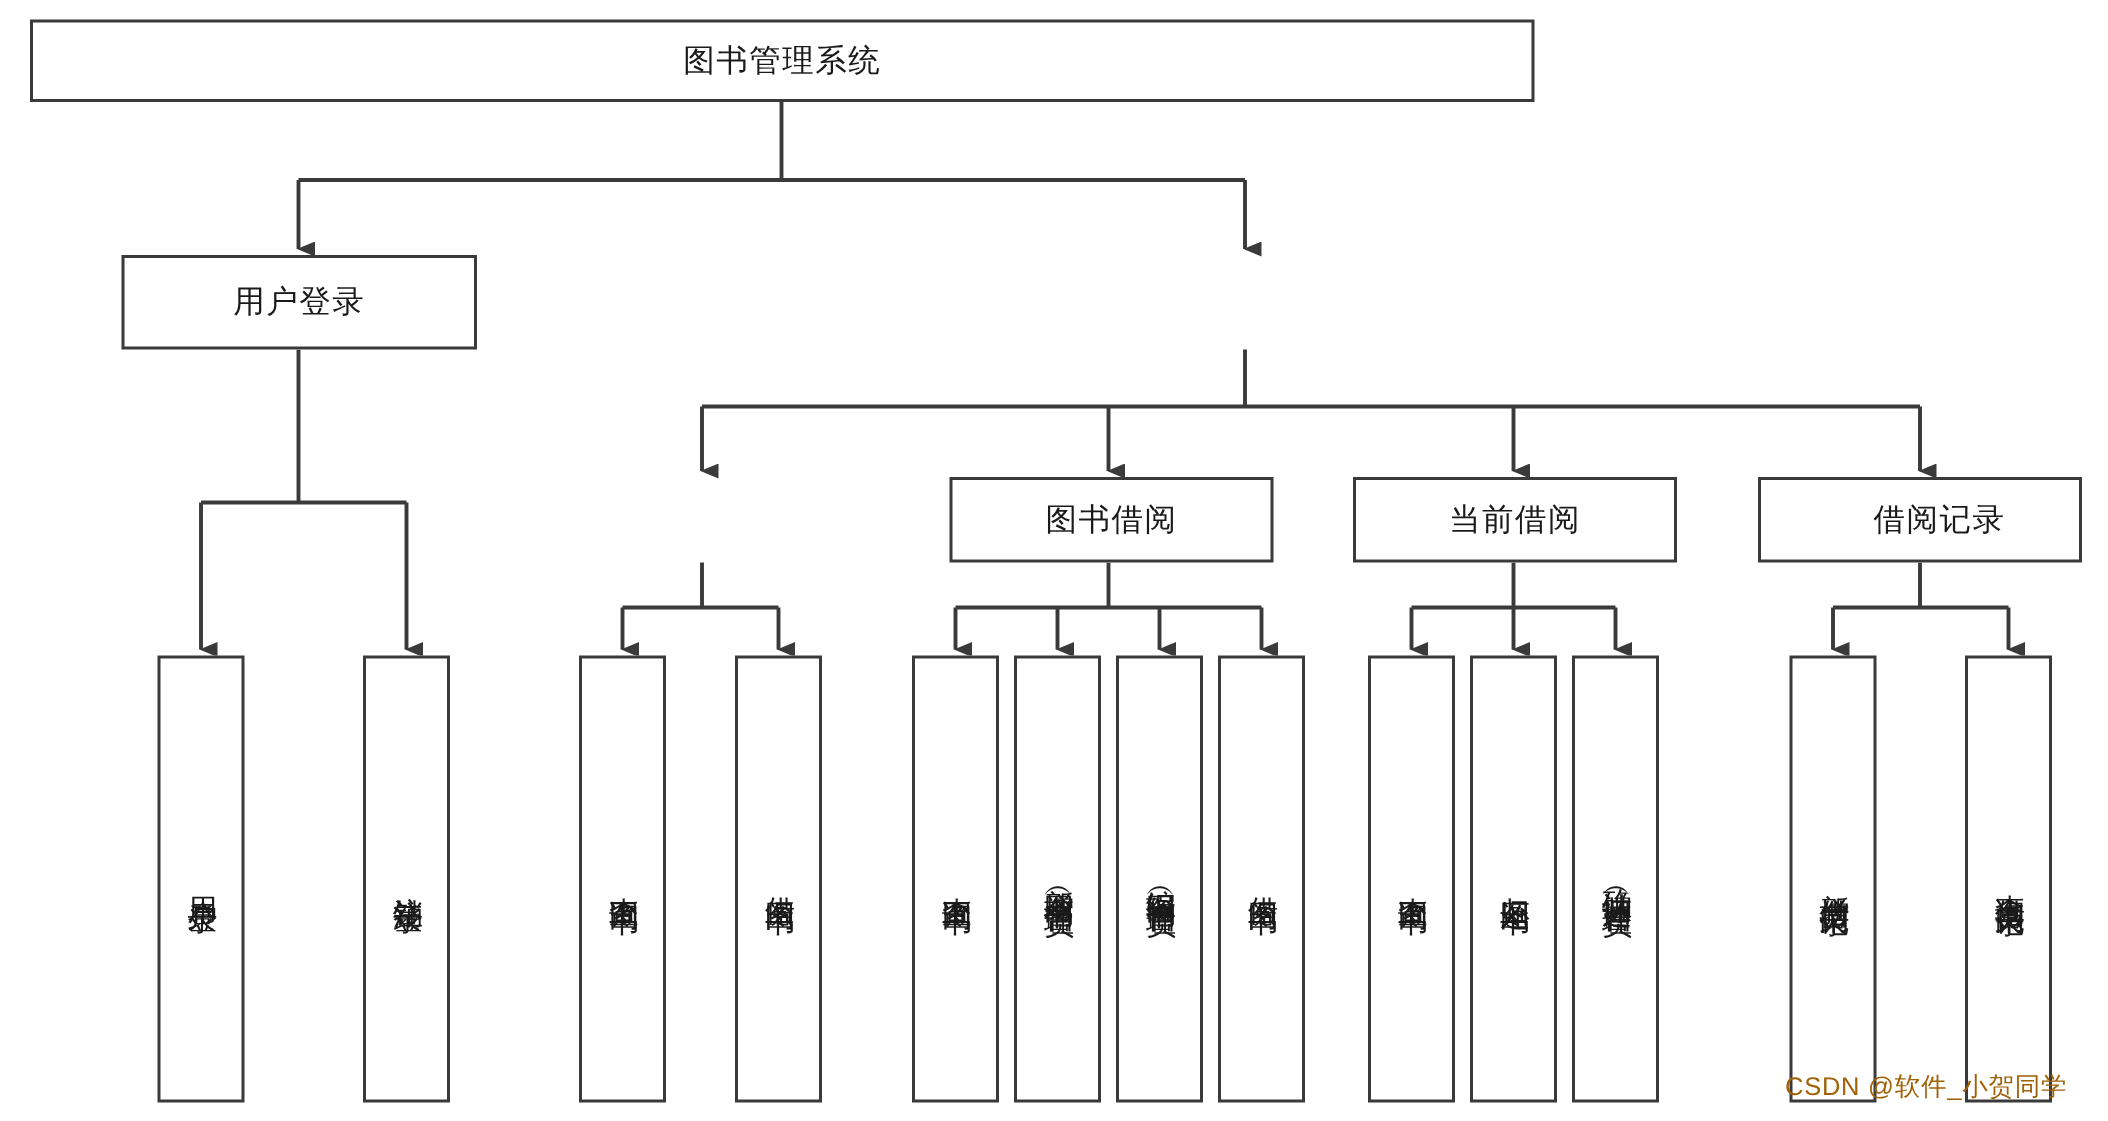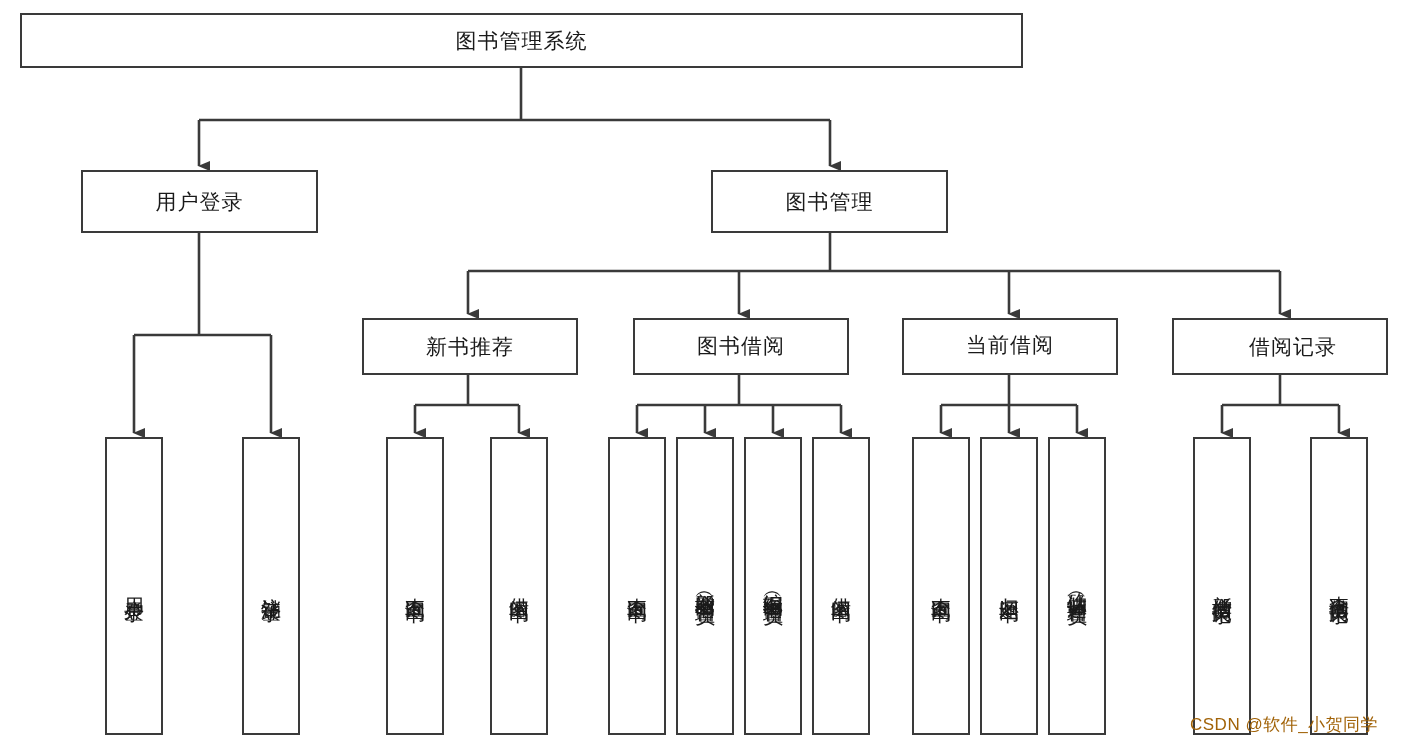--- a/index.html
+++ b/index.html
@@ -121,31 +121,25 @@
     </g>
   </svg>
 
   <div class="node horiz" style="left:20px; top:13px; width:1003px; height:55px;">
     <span class="lbl">图书管理系统</span>
   </div>
 
   <div class="node horiz" style="left:81px; top:170px; width:237px; height:63px;">
     <span class="lbl">用户登录</span>
   </div>
-  <div class="node horiz" style="left:711px; top:170px; width:237px; height:63px;">
-    <span class="lbl">图书管理</span>
-  </div>
 
-  <div class="node horiz" style="left:362px; top:318px; width:216px; height:57px;">
-    <span class="lbl">新书推荐</span>
-  </div>
-  <div class="node horiz" style="left:633px; top:318px; width:216px; height:57px;font-family:Liberation Serif, serif;">
+  <div class="node horiz" style="left:633px; top:318px; width:216px; height:57px;">
     <span class="lbl">图书借阅</span>
   </div>
-  <div class="node horiz" style="left:902px; top:318px; width:216px; height:57px;font-family:Liberation Mono, monospace;">
+  <div class="node horiz" style="left:902px; top:318px; width:216px; height:57px;">
     <span class="lbl">当前借阅</span>
   </div>
   <div class="node horiz" style="left:1172px; top:318px; width:216px; height:57px;padding-left:26px;">
     <span class="lbl">借阅记录</span>
   </div>
 
   <div class="node vert" style="left:105px; top:437px; width:58px; height:298px;">
     <span class="lbl">用户登录</span>
   </div>
   <div class="node vert" style="left:242px; top:437px; width:58px; height:298px;">

